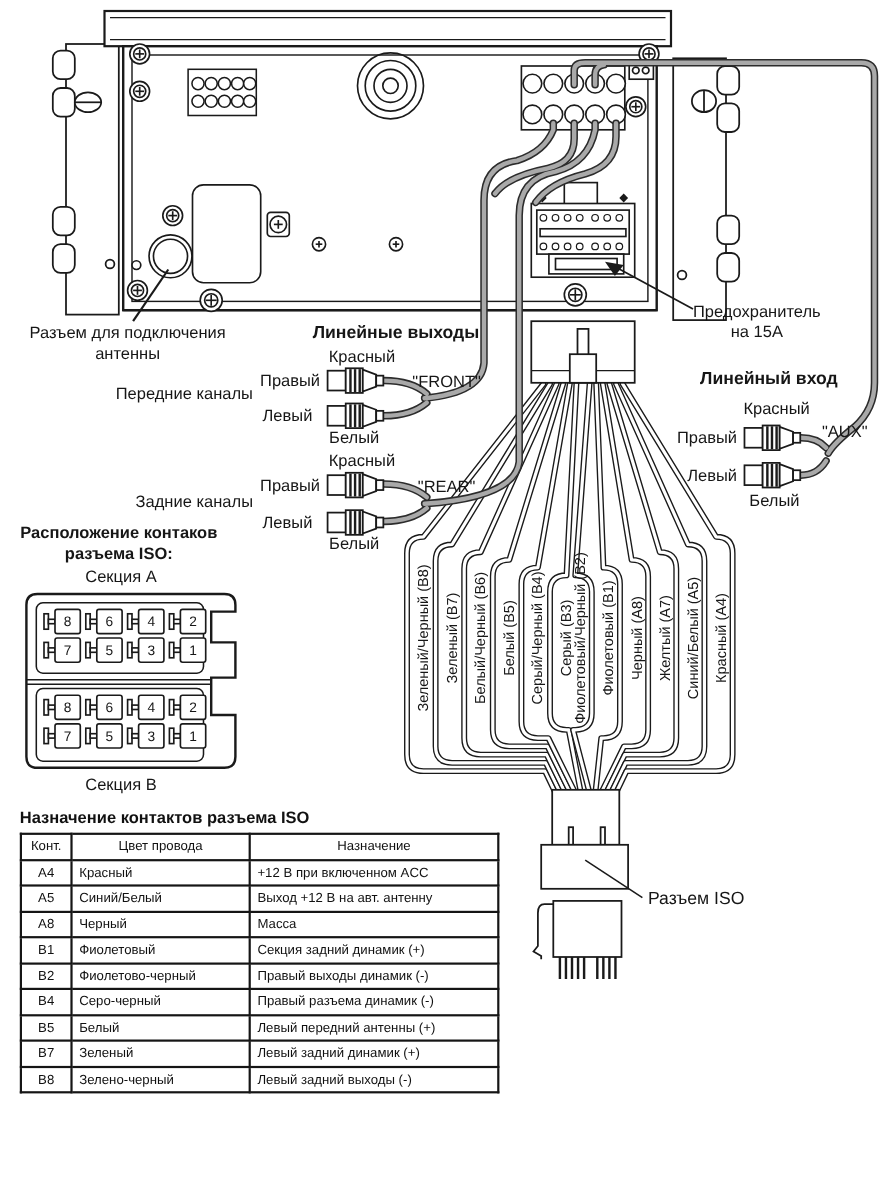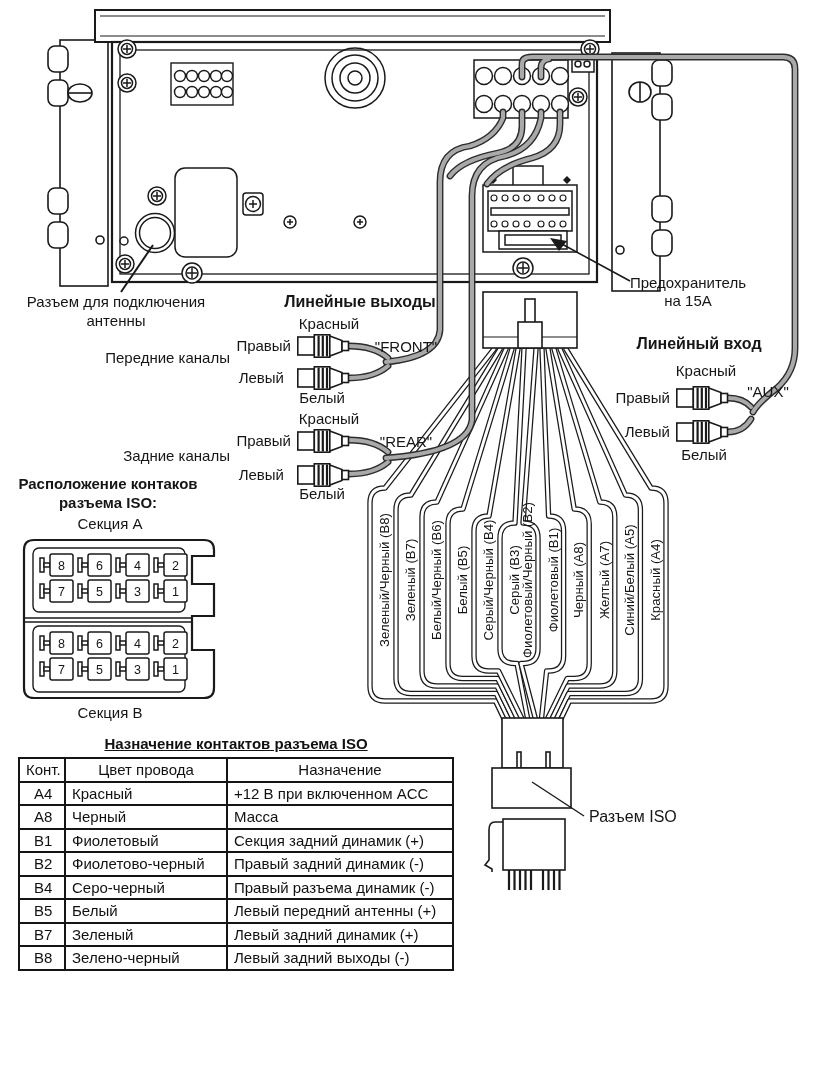--- a/index.html
+++ b/index.html
@@ -1,23 +1,23 @@
 <!DOCTYPE html>
 <html><head>
 <meta charset="utf-8">
 <style>
   html,body{margin:0;padding:0;background:#fff;}
   .page{position:relative;width:813px;height:1074px;background:#fff;overflow:hidden;
         font-family:"Liberation Sans",sans-serif;color:#111;}
   .page svg{position:absolute;left:0;top:0;}
   svg text{fill:#161616;}
   .iso-table{position:absolute;left:18px;top:735px;width:436px;}
-  .iso-table .tbl-title{font-weight:bold;font-size:15px;text-align:center;margin:0 0 5px 0;text-decoration:underline;}
+  .iso-table .tbl-title{font-weight:bold;font-size:15px;text-align:left;margin:0 0 5px 0;}
   .iso-table table{border-collapse:collapse;width:100%;table-layout:fixed;}
-  .iso-table th,.iso-table td{border:2px solid #151515;font-size:15px;padding:0 6px;height:21.5px;
+  .iso-table th,.iso-table td{border:2px solid #151515;font-size:12px;padding:0 6px;height:21.5px;
         line-height:19px;white-space:nowrap;overflow:hidden;font-weight:normal;margin-top:16px;}
   .iso-table th{text-align:center;}
   .iso-table td.c0{text-align:center;padding:0 14px;}
 </style>
 </head>
 <body>
 
 <div class="page">
 
 <svg width="813" height="1074" viewBox="0 0 813 1074">
@@ -478,33 +478,38 @@
         <th>Назначение</th>
       </tr>
     </thead>
     <tbody id="table-body">
           <tr>
             <td class="c0">A4</td>
             <td class="c1">Красный</td>
             <td class="c2">+12 В при включенном ACC</td>
           </tr>
           <tr>
+            <td class="c0">A5</td>
+            <td class="c1">Синий/Белый</td>
+            <td class="c2">Выход +12 В на авт. антенну</td>
+          </tr>
+          <tr>
             <td class="c0">A8</td>
             <td class="c1">Черный</td>
             <td class="c2">Масса</td>
           </tr>
           <tr>
             <td class="c0">B1</td>
             <td class="c1">Фиолетовый</td>
             <td class="c2">Секция задний динамик (+)</td>
           </tr>
           <tr>
             <td class="c0">B2</td>
             <td class="c1">Фиолетово-черный</td>
-            <td class="c2">Правый задний динамик (-)</td>
+            <td class="c2">Правый выходы динамик (-)</td>
           </tr>
           <tr>
             <td class="c0">B4</td>
             <td class="c1">Серо-черный</td>
             <td class="c2">Правый разъема динамик (-)</td>
           </tr>
           <tr>
             <td class="c0">B5</td>
             <td class="c1">Белый</td>
             <td class="c2">Левый передний антенны (+)</td>

